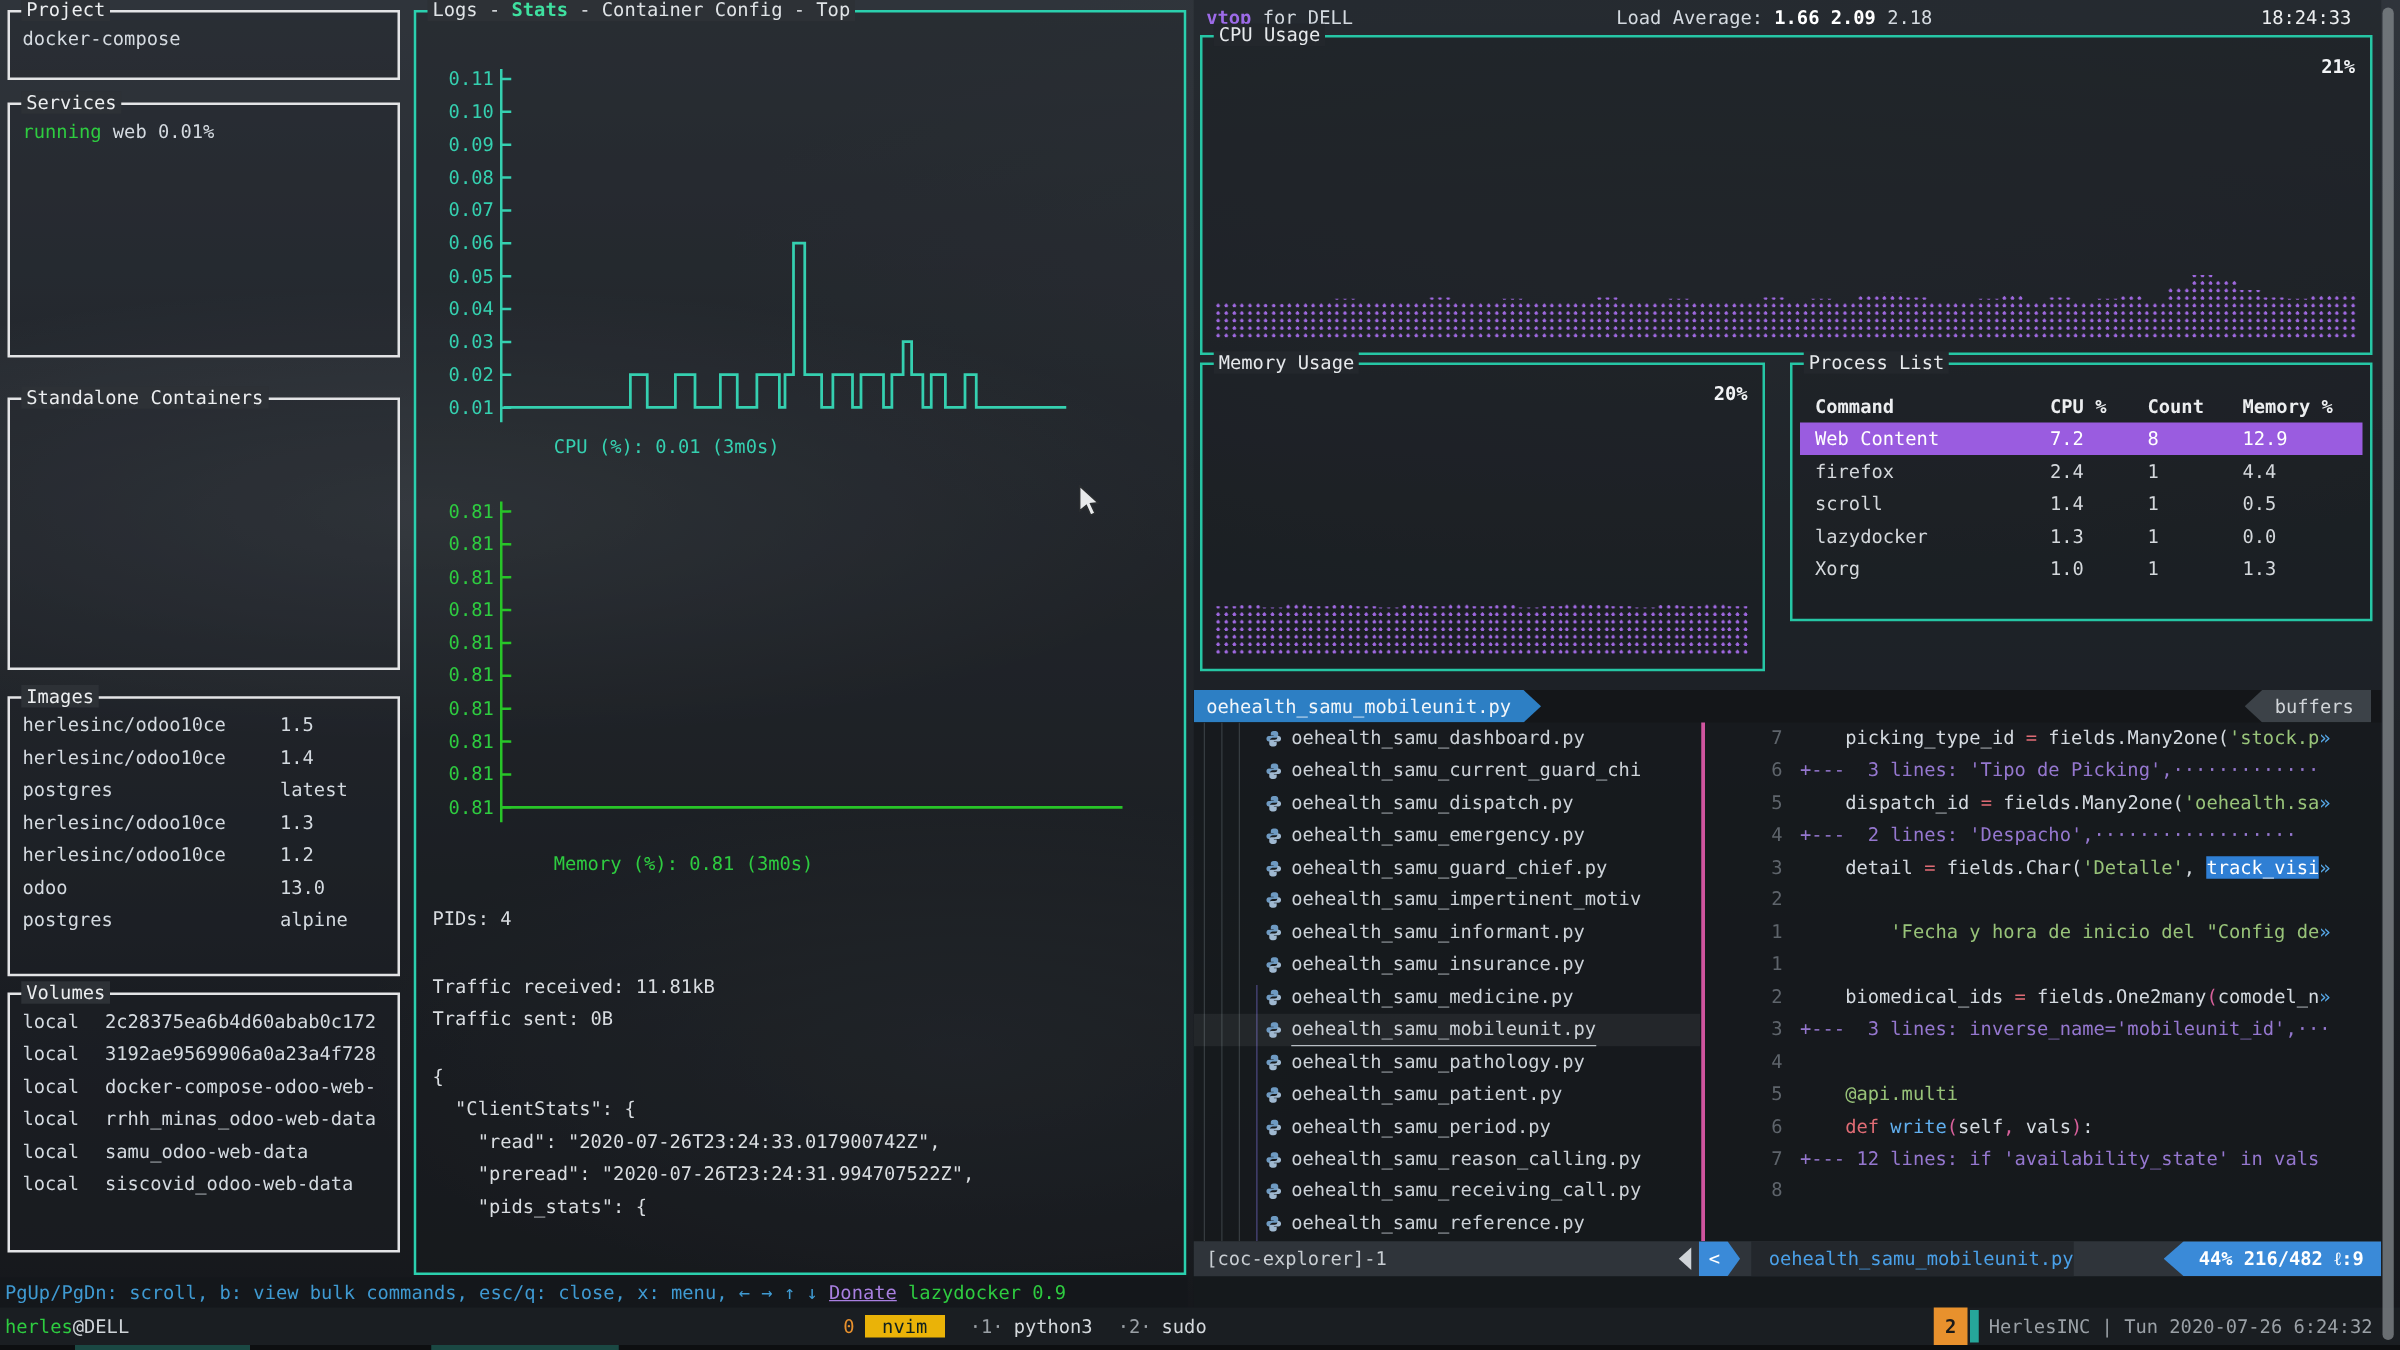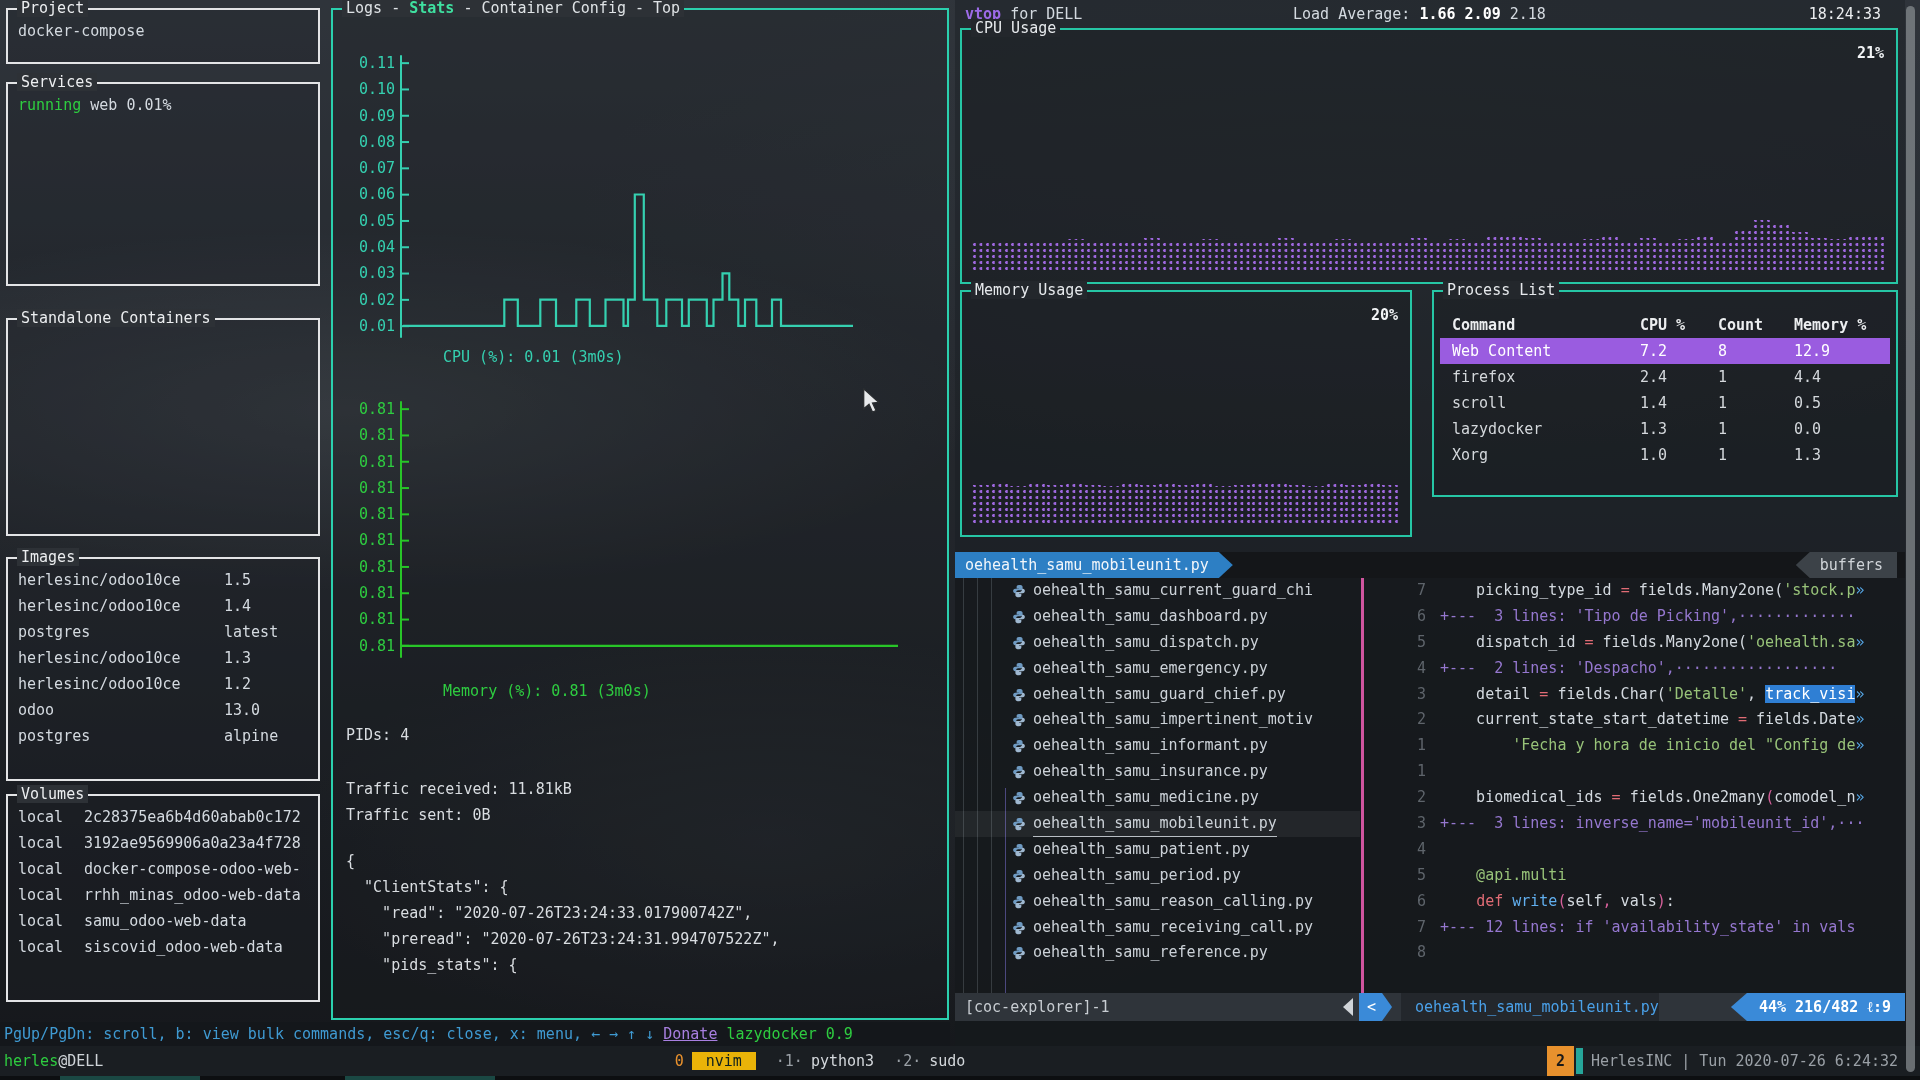--- a/index.html
+++ b/index.html
@@ -435,34 +435,34 @@
     <i class="guide" style="left:8px;"></i>
     <i class="guide" style="left:22px;"></i>
     <i class="guide" style="left:36px;"></i>
     <i class="guide purple" style="left:50px;"></i>
     <div>
         <div class="exrow">
           <svg viewBox="0 0 16 16" width="14" height="14">
             <path d="M7.9 1C6.1 1 5.3 1.8 5.3 3.2V5h2.6v.5H3.6C2.2 5.5 1.3 6.6 1.3 8s.9 2.5 2.3 2.5h1.2V9.1c0-1.2 1-2.1 2.2-2.1h3.3c1 0 1.8-.8 1.8-1.8V3.2C12.1 1.9 10.9 1 9.6 1H7.9z" fill="#6e9ac2"></path>
             <path d="M8.1 15c1.8 0 2.6-.8 2.6-2.2V11H8.1v-.5h4.3c1.4 0 2.3-1.1 2.3-2.5s-.9-2.5-2.3-2.5h-1.2v1.4c0 1.2-1 2.1-2.2 2.1H5.7c-1 0-1.8.8-1.8 1.8v2.1C3.9 14.1 5.1 15 6.4 15h1.7z" fill="#9fb8d0"></path>
           </svg>
+          <span class="fname">oehealth_samu_dashboard.py</span>
+        </div>
+        <div class="exrow">
+          <svg viewBox="0 0 16 16" width="14" height="14">
+            <path d="M7.9 1C6.1 1 5.3 1.8 5.3 3.2V5h2.6v.5H3.6C2.2 5.5 1.3 6.6 1.3 8s.9 2.5 2.3 2.5h1.2V9.1c0-1.2 1-2.1 2.2-2.1h3.3c1 0 1.8-.8 1.8-1.8V3.2C12.1 1.9 10.9 1 9.6 1H7.9z" fill="#6e9ac2"></path>
+            <path d="M8.1 15c1.8 0 2.6-.8 2.6-2.2V11H8.1v-.5h4.3c1.4 0 2.3-1.1 2.3-2.5s-.9-2.5-2.3-2.5h-1.2v1.4c0 1.2-1 2.1-2.2 2.1H5.7c-1 0-1.8.8-1.8 1.8v2.1C3.9 14.1 5.1 15 6.4 15h1.7z" fill="#9fb8d0"></path>
+          </svg>
           <span class="fname">oehealth_samu_current_guard_chi</span>
         </div>
         <div class="exrow">
           <svg viewBox="0 0 16 16" width="14" height="14">
             <path d="M7.9 1C6.1 1 5.3 1.8 5.3 3.2V5h2.6v.5H3.6C2.2 5.5 1.3 6.6 1.3 8s.9 2.5 2.3 2.5h1.2V9.1c0-1.2 1-2.1 2.2-2.1h3.3c1 0 1.8-.8 1.8-1.8V3.2C12.1 1.9 10.9 1 9.6 1H7.9z" fill="#6e9ac2"></path>
             <path d="M8.1 15c1.8 0 2.6-.8 2.6-2.2V11H8.1v-.5h4.3c1.4 0 2.3-1.1 2.3-2.5s-.9-2.5-2.3-2.5h-1.2v1.4c0 1.2-1 2.1-2.2 2.1H5.7c-1 0-1.8.8-1.8 1.8v2.1C3.9 14.1 5.1 15 6.4 15h1.7z" fill="#9fb8d0"></path>
           </svg>
-          <span class="fname">oehealth_samu_dashboard.py</span>
-        </div>
-        <div class="exrow">
-          <svg viewBox="0 0 16 16" width="14" height="14">
-            <path d="M7.9 1C6.1 1 5.3 1.8 5.3 3.2V5h2.6v.5H3.6C2.2 5.5 1.3 6.6 1.3 8s.9 2.5 2.3 2.5h1.2V9.1c0-1.2 1-2.1 2.2-2.1h3.3c1 0 1.8-.8 1.8-1.8V3.2C12.1 1.9 10.9 1 9.6 1H7.9z" fill="#6e9ac2"></path>
-            <path d="M8.1 15c1.8 0 2.6-.8 2.6-2.2V11H8.1v-.5h4.3c1.4 0 2.3-1.1 2.3-2.5s-.9-2.5-2.3-2.5h-1.2v1.4c0 1.2-1 2.1-2.2 2.1H5.7c-1 0-1.8.8-1.8 1.8v2.1C3.9 14.1 5.1 15 6.4 15h1.7z" fill="#9fb8d0"></path>
-          </svg>
           <span class="fname">oehealth_samu_dispatch.py</span>
         </div>
         <div class="exrow">
           <svg viewBox="0 0 16 16" width="14" height="14">
             <path d="M7.9 1C6.1 1 5.3 1.8 5.3 3.2V5h2.6v.5H3.6C2.2 5.5 1.3 6.6 1.3 8s.9 2.5 2.3 2.5h1.2V9.1c0-1.2 1-2.1 2.2-2.1h3.3c1 0 1.8-.8 1.8-1.8V3.2C12.1 1.9 10.9 1 9.6 1H7.9z" fill="#6e9ac2"></path>
             <path d="M8.1 15c1.8 0 2.6-.8 2.6-2.2V11H8.1v-.5h4.3c1.4 0 2.3-1.1 2.3-2.5s-.9-2.5-2.3-2.5h-1.2v1.4c0 1.2-1 2.1-2.2 2.1H5.7c-1 0-1.8.8-1.8 1.8v2.1C3.9 14.1 5.1 15 6.4 15h1.7z" fill="#9fb8d0"></path>
           </svg>
           <span class="fname">oehealth_samu_emergency.py</span>
         </div>
         <div class="exrow">
@@ -499,20 +499,27 @@
             <path d="M8.1 15c1.8 0 2.6-.8 2.6-2.2V11H8.1v-.5h4.3c1.4 0 2.3-1.1 2.3-2.5s-.9-2.5-2.3-2.5h-1.2v1.4c0 1.2-1 2.1-2.2 2.1H5.7c-1 0-1.8.8-1.8 1.8v2.1C3.9 14.1 5.1 15 6.4 15h1.7z" fill="#9fb8d0"></path>
           </svg>
           <span class="fname">oehealth_samu_medicine.py</span>
         </div>
         <div class="exrow selected">
           <svg viewBox="0 0 16 16" width="14" height="14">
             <path d="M7.9 1C6.1 1 5.3 1.8 5.3 3.2V5h2.6v.5H3.6C2.2 5.5 1.3 6.6 1.3 8s.9 2.5 2.3 2.5h1.2V9.1c0-1.2 1-2.1 2.2-2.1h3.3c1 0 1.8-.8 1.8-1.8V3.2C12.1 1.9 10.9 1 9.6 1H7.9z" fill="#6e9ac2"></path>
             <path d="M8.1 15c1.8 0 2.6-.8 2.6-2.2V11H8.1v-.5h4.3c1.4 0 2.3-1.1 2.3-2.5s-.9-2.5-2.3-2.5h-1.2v1.4c0 1.2-1 2.1-2.2 2.1H5.7c-1 0-1.8.8-1.8 1.8v2.1C3.9 14.1 5.1 15 6.4 15h1.7z" fill="#9fb8d0"></path>
           </svg>
           <span class="fname">oehealth_samu_mobileunit.py</span>
+        </div>
+        <div class="exrow">
+          <svg viewBox="0 0 16 16" width="14" height="14">
+            <path d="M7.9 1C6.1 1 5.3 1.8 5.3 3.2V5h2.6v.5H3.6C2.2 5.5 1.3 6.6 1.3 8s.9 2.5 2.3 2.5h1.2V9.1c0-1.2 1-2.1 2.2-2.1h3.3c1 0 1.8-.8 1.8-1.8V3.2C12.1 1.9 10.9 1 9.6 1H7.9z" fill="#6e9ac2"></path>
+            <path d="M8.1 15c1.8 0 2.6-.8 2.6-2.2V11H8.1v-.5h4.3c1.4 0 2.3-1.1 2.3-2.5s-.9-2.5-2.3-2.5h-1.2v1.4c0 1.2-1 2.1-2.2 2.1H5.7c-1 0-1.8.8-1.8 1.8v2.1C3.9 14.1 5.1 15 6.4 15h1.7z" fill="#9fb8d0"></path>
+          </svg>
+          <span class="fname">oehealth_samu_pathology.py</span>
         </div>
         <div class="exrow">
           <svg viewBox="0 0 16 16" width="14" height="14">
             <path d="M7.9 1C6.1 1 5.3 1.8 5.3 3.2V5h2.6v.5H3.6C2.2 5.5 1.3 6.6 1.3 8s.9 2.5 2.3 2.5h1.2V9.1c0-1.2 1-2.1 2.2-2.1h3.3c1 0 1.8-.8 1.8-1.8V3.2C12.1 1.9 10.9 1 9.6 1H7.9z" fill="#6e9ac2"></path>
             <path d="M8.1 15c1.8 0 2.6-.8 2.6-2.2V11H8.1v-.5h4.3c1.4 0 2.3-1.1 2.3-2.5s-.9-2.5-2.3-2.5h-1.2v1.4c0 1.2-1 2.1-2.2 2.1H5.7c-1 0-1.8.8-1.8 1.8v2.1C3.9 14.1 5.1 15 6.4 15h1.7z" fill="#9fb8d0"></path>
           </svg>
           <span class="fname">oehealth_samu_patient.py</span>
         </div>
         <div class="exrow">
           <svg viewBox="0 0 16 16" width="14" height="14">
@@ -546,21 +553,21 @@
   </div>
   <div class="vsep"></div>
 
   <div class="code">
     <div>
         <div class="crow"><span class="gut">7</span><span class="ctxt"><span class="fg">    picking_type_id </span><span class="op">=</span><span class="fg"> fields.Many2one(</span><span class="str">'stock.p</span><span class="ext">»</span></span></div>
         <div class="crow"><span class="gut">6</span><span class="ctxt"><span class="fold">+---  3 lines: 'Tipo de Picking',·············</span></span></div>
         <div class="crow"><span class="gut">5</span><span class="ctxt"><span class="fg">    dispatch_id </span><span class="op">=</span><span class="fg"> fields.Many2one(</span><span class="str">'oehealth.sa</span><span class="ext">»</span></span></div>
         <div class="crow"><span class="gut">4</span><span class="ctxt"><span class="fold">+---  2 lines: 'Despacho',··················</span></span></div>
         <div class="crow"><span class="gut">3</span><span class="ctxt"><span class="fg">    detail </span><span class="op">=</span><span class="fg"> fields.Char(</span><span class="str">'Detalle'</span><span class="fg">, </span><span class="hl">track_visi</span><span class="ext">»</span></span></div>
-        <div class="crow"><span class="gut">2</span><span class="ctxt"><span class="fg">    current_state_start_datetime </span><span class="op">=</span><span class="fg"> fields.Date</span><span class="ext">»</span></span></div>
+        <div class="crow"><span class="gut">2</span></div>
         <div class="crow"><span class="gut">1</span><span class="ctxt"><span class="str">        'Fecha y hora de inicio del "Config de</span><span class="ext">»</span></span></div>
         <div class="crow"><span class="gut">1</span><span class="ctxt"></span></div>
         <div class="crow"><span class="gut">2</span><span class="ctxt"><span class="fg">    biomedical_ids </span><span class="op">=</span><span class="fg"> fields.One2many</span><span class="par">(</span><span class="fg">comodel_n</span><span class="ext">»</span></span></div>
         <div class="crow"><span class="gut">3</span><span class="ctxt"><span class="fold">+---  3 lines: inverse_name='mobileunit_id',···</span></span></div>
         <div class="crow"><span class="gut">4</span><span class="ctxt"></span></div>
         <div class="crow"><span class="gut">5</span><span class="ctxt"><span class="dec">    @api.multi</span></span></div>
         <div class="crow"><span class="gut">6</span><span class="ctxt"><span class="fg">    </span><span class="kw">def </span><span class="fn">write</span><span class="par">(</span><span class="fg">self</span><span class="par">,</span><span class="fg"> vals</span><span class="par">)</span><span class="fg">:</span></span></div>
         <div class="crow"><span class="gut">7</span><span class="ctxt"><span class="fold">+--- 12 lines: if 'availability_state' in vals</span></span></div>
         <div class="crow"><span class="gut">8</span><span class="ctxt"></span></div>
       </div>

